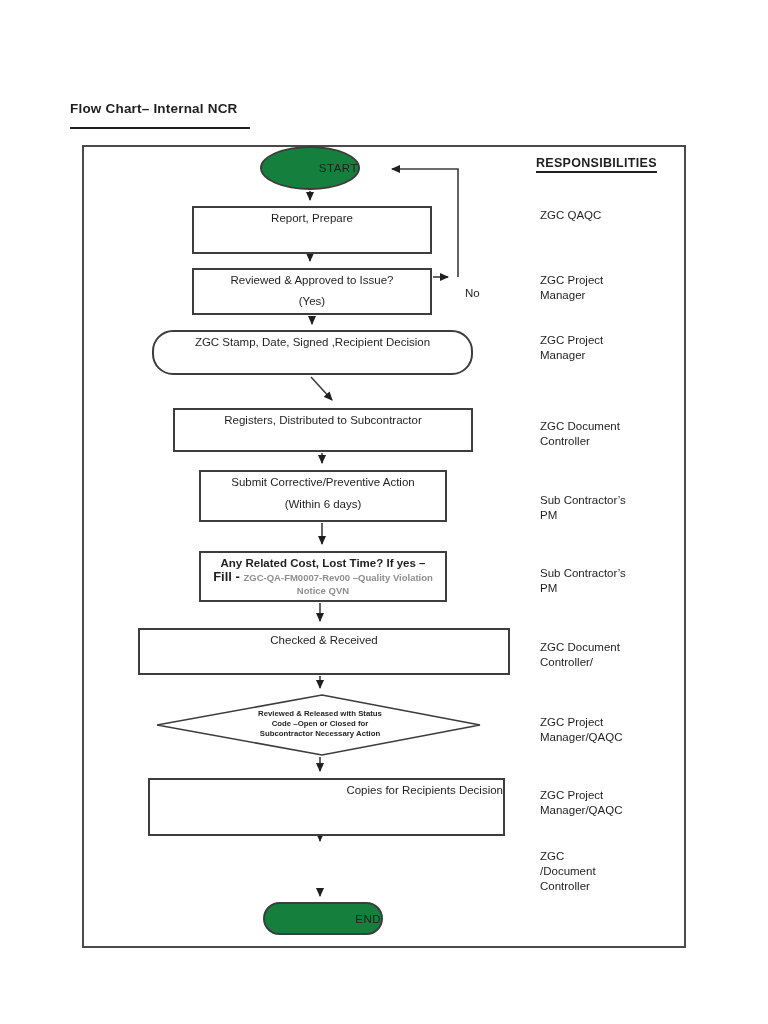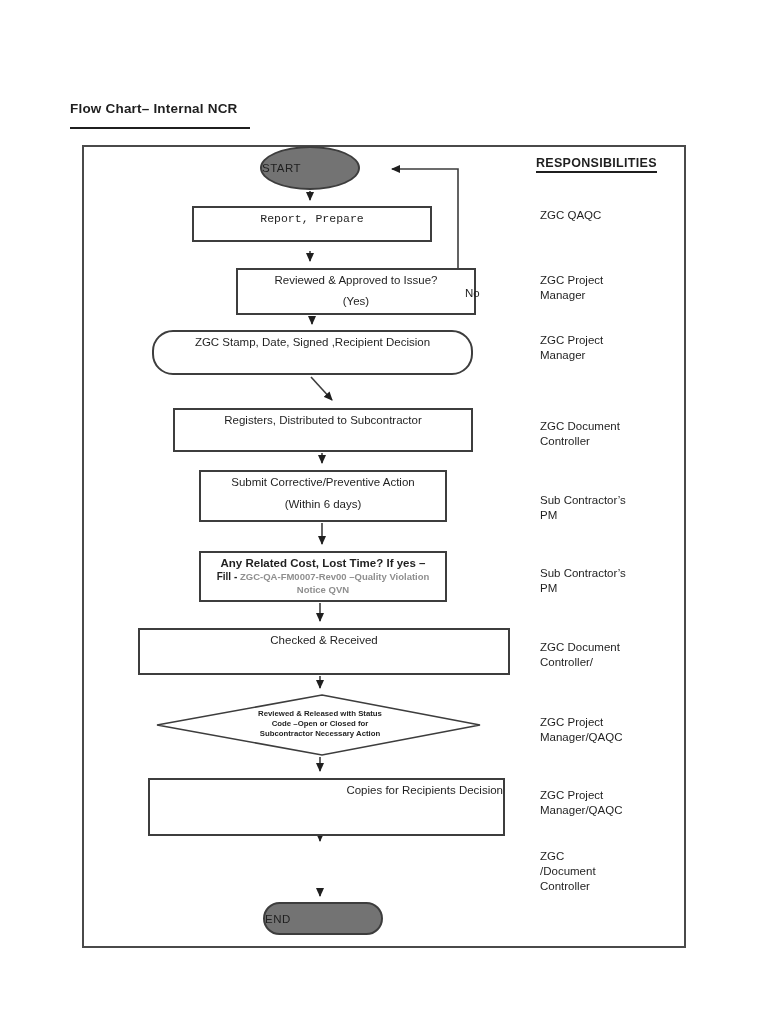--- a/index.html
+++ b/index.html
@@ -17,22 +17,22 @@
   .frame { left:82px; top:145px; width:604px; height:803px; border:2px solid #4a4a4a; }
   .overlay { left:0; top:0; pointer-events:none; }
   .node {
     border:2px solid #3d3d3d; background:#fff; text-align:center;
     font-size:11.5px; line-height:15px; padding-top:3px;
   }
   .node .label { white-space:pre-wrap; }
   .gap6 { margin-top:6px; }
   .gap7 { margin-top:7px; }
   .terminal {
-    border:2px solid #3d3d3d; background:#737373; border-radius:50%;
-    display:flex; align-items:center; justify-content:flex-start;
+    border:2px solid #3d3d3d; background:#15803d; border-radius:50%;
+    display:flex; align-items:center; justify-content:flex-end;
     font-size:11.5px; letter-spacing:.5px;
   }
   .endnode { border-radius:17px; }
   .resp-header {
     left:536px; top:156px; font-size:12.5px; font-weight:bold;
     border-bottom:2px solid #1f1f1f; padding-bottom:1px; letter-spacing:.3px;
   }
   .resp {
     left:540px; width:140px; font-size:11.5px; line-height:15px;
     white-space:pre-line;
@@ -77,25 +77,25 @@
       <polygon points="322,695 480,725 322,755 157,725" fill="#ffffff"></polygon>
     </g>
   </svg>
 
   <div class="abs resp-header">RESPONSIBILITIES</div>
 
   <div class="abs terminal" style="left:260px; top:146px; width:100px; height:44px;">
     <span class="label">START</span>
   </div>
 
-  <div class="abs node" style="left:192px; top:206px; width:240px; height:36px;font-family:Liberation Mono, monospace;">
+  <div class="abs node" style="left:192px; top:206px; width:240px; height:48px;">
     <span class="label">Report, Prepare</span>
   </div>
 
-  <div class="abs node" style="left:192px; top:268px; width:240px; height:47px;margin-left:44px;">
+  <div class="abs node" style="left:192px; top:268px; width:240px; height:47px;">
     <div class="label">Reviewed &amp; Approved to Issue?</div>
     <div class="label gap6">(Yes)</div>
   </div>
 
   <div class="abs no-label">No</div>
 
   <div class="abs node" style="left:152px; top:330px; width:321px; height:45px;border-radius:21px;">
     <span class="label">ZGC Stamp, Date, Signed ,Recipient Decision</span>
   </div>
 
@@ -103,21 +103,21 @@
     <span class="label">Registers, Distributed to Subcontractor</span>
   </div>
 
   <div class="abs node" style="left:199px; top:470px; width:248px; height:52px;">
     <div class="label">Submit Corrective/Preventive Action</div>
     <div class="label gap7">(Within 6 days)</div>
   </div>
 
   <div class="abs node" style="left:199px; top:551px; width:248px; height:51px; line-height:14px;font-weight:bold;">
     <div class="label">Any Related Cost, Lost Time? If yes –</div>
-    <div class="smallline"><span class="label" style="font-size:10px;">Fill - </span><span class="muted">ZGC-QA-FM0007-Rev00 –Quality Violation</span></div>
+    <div class="smallline"><span class="label" style="font-size:13px;">Fill - </span><span class="muted">ZGC-QA-FM0007-Rev00 –Quality Violation</span></div>
     <div class="muted smallline">Notice QVN</div>
   </div>
 
   <div class="abs diamond-label">
     <div>Reviewed &amp; Released with Status</div>
     <div>Code –Open or Closed for</div>
     <div>Subcontractor Necessary Action</div>
   </div>
 
   <div class="abs node" style="left:138px; top:628px; width:372px; height:47px;">

